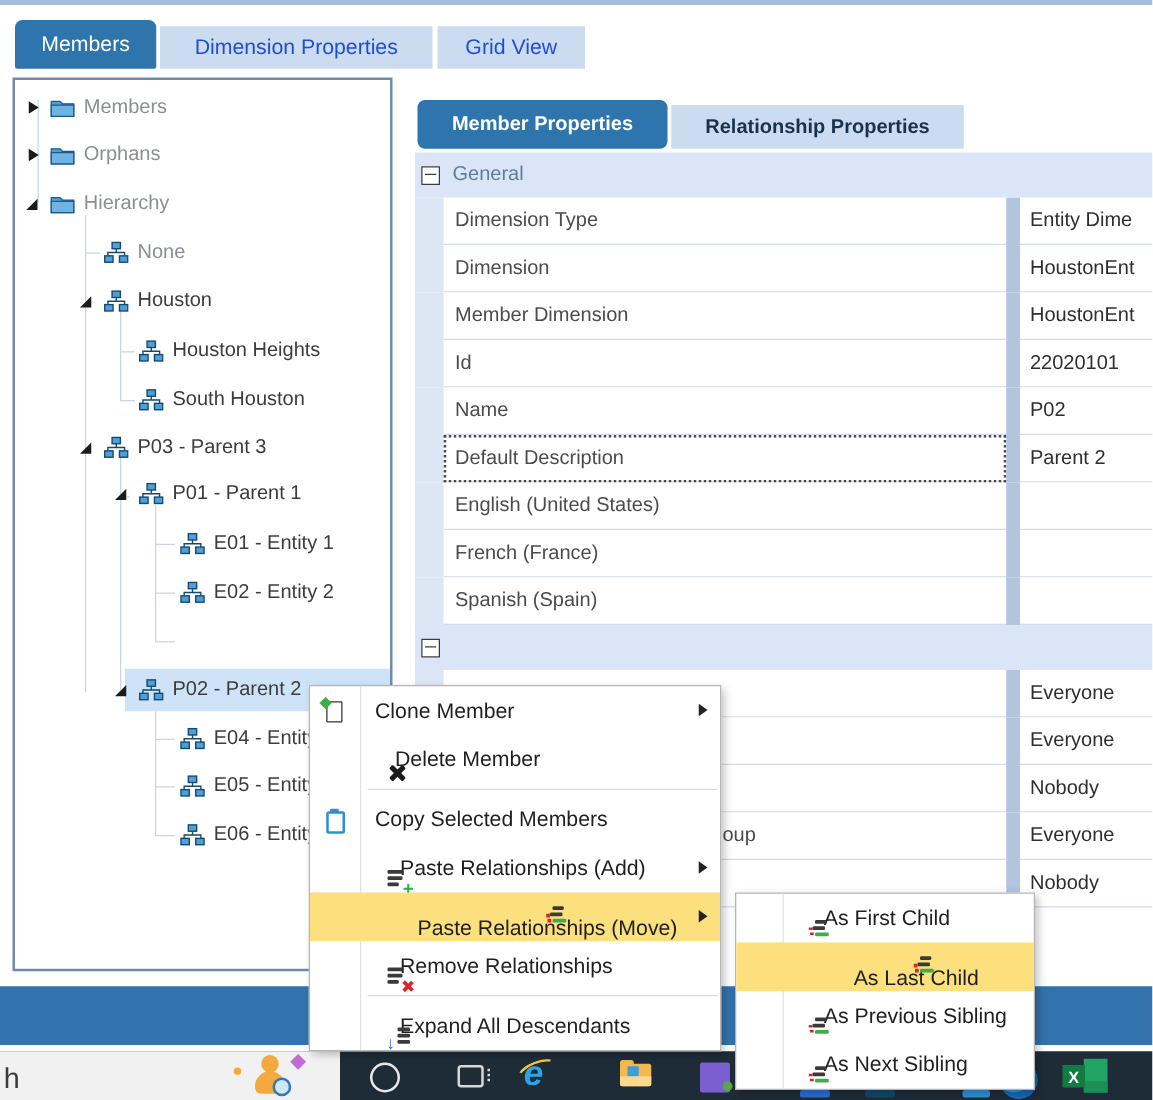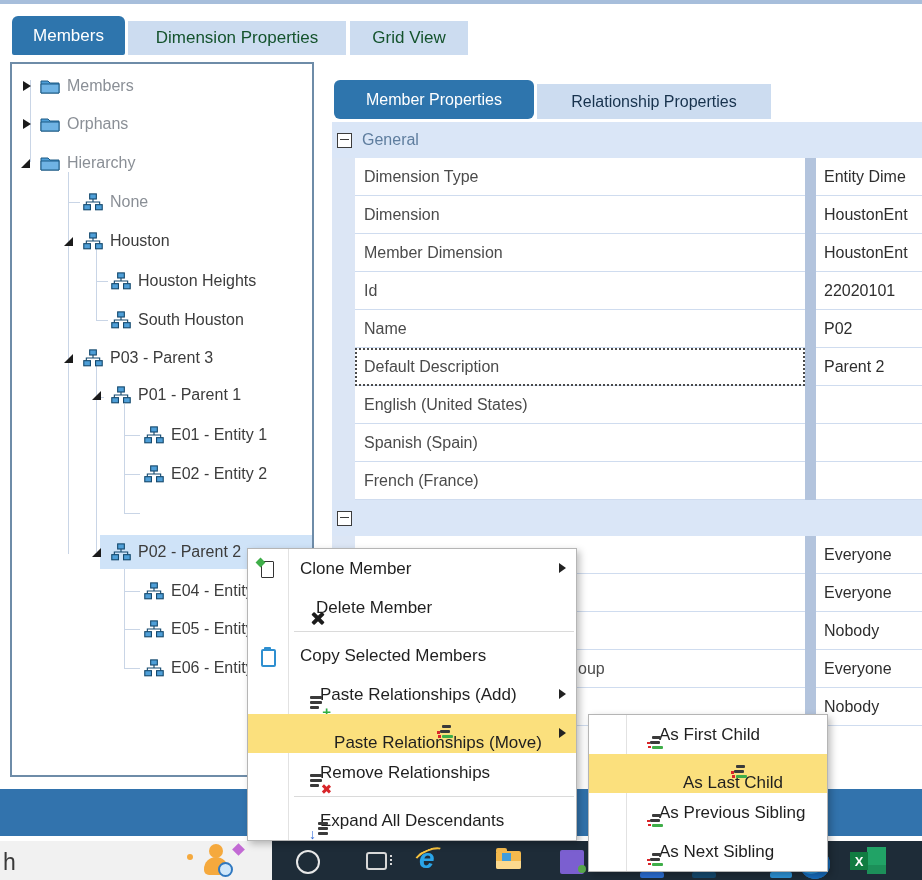--- a/index.html
+++ b/index.html
@@ -8,35 +8,35 @@
     background:#ffffff;
     font-family:"Liberation Sans","DejaVu Sans",sans-serif;
     -webkit-font-smoothing:antialiased;
   }
   .abs{position:absolute;}
 
   
   .topstrip{left:0;top:0;width:922px;height:4px;background:#a7bedb;}
   .maintab{box-sizing:border-box;font-size:17px;display:flex;align-items:center;justify-content:center;cursor:default;}
   .maintab.active{background:#2e75ad;color:#ffffff;border-radius:6px 6px 2px 2px;}
-  .maintab.inactive{background:#ccdcf0;color:#14532d;}
+  .maintab.inactive{background:#ccdcf0;color:#1d4ed8;}
 
   
   .treepanel{left:10px;top:62px;width:304px;height:715px;border:2px solid #6e8ca8;background:#fff;box-sizing:border-box;}
   .tline{position:absolute;background:#c9d5e6;}
   .titem{position:absolute;height:30px;display:flex;align-items:center;z-index:2;font-size:16px;color:#3c3c3c;white-space:nowrap;}
   .titem .slot{width:16px;height:16px;margin-right:6px;position:relative;flex:0 0 16px;}
   .exp-open{position:absolute;left:3px;top:4px;width:0;height:0;border-left:9px solid transparent;border-bottom:9px solid #1b1b1b;}
   .exp-closed{position:absolute;left:5px;top:3px;width:0;height:0;border-top:5px solid transparent;border-bottom:5px solid transparent;border-left:8px solid #1b1b1b;}
   .ticon{width:20px;height:18px;margin-right:7px;flex:0 0 20px;}
   .tgray{color:#8a8f96;}
   .tsel{left:88px;top:471px;height:34px;width:212px;background:#cfe3f8;z-index:1;}
 
   
-  .ptab{box-sizing:border-box;font-size:16px;display:flex;align-items:center;justify-content:center;}
+  .ptab{box-sizing:border-box;font-size:16px;display:flex;align-items:center;justify-content:center;font-weight:bold;}
   .ptab.active{background:#2e75ad;color:#fff;border-radius:6px;}
   .ptab.inactive{background:#ccdcf0;color:#17324d;}
 
   
   .grid{left:332px;top:122px;width:590px;}
   .ghead{height:36px;background:#dae6f7;display:flex;align-items:center;position:relative;}
   .ghead .cbox{width:13px;height:13px;border:1px solid #3c3c3c;background:#fff;margin:0 10px 0 5px;position:relative;flex:0 0 13px;}
   .ghead .cbox::after{content:"";position:absolute;left:2px;right:2px;top:5px;height:1px;background:#3c3c3c;}
   .ghead .gt{color:#5e7d9e;font-size:16px;}
   .grow{height:38px;display:flex;}
@@ -433,31 +433,31 @@
         <span>English (United States)</span>
       </div>
     <div class="split"></div>
     <div class="val">
         <span></span>
       </div>
   </div>
   <div class="grow">
     <div class="ind"></div>
     <div class="lab">
+        <span>French (France)</span>
+      </div>
+    <div class="split"></div>
+    <div class="val">
+        <span></span>
+      </div>
+  </div>
+  <div class="grow">
+    <div class="ind"></div>
+    <div class="lab">
         <span>Spanish (Spain)</span>
-      </div>
-    <div class="split"></div>
-    <div class="val">
-        <span></span>
-      </div>
-  </div>
-  <div class="grow">
-    <div class="ind"></div>
-    <div class="lab">
-        <span>French (France)</span>
       </div>
     <div class="split"></div>
     <div class="val">
         <span></span>
       </div>
   </div>
 
   <div class="ghead">
     <span class="cbox"></span>
     <span class="gt"></span>

